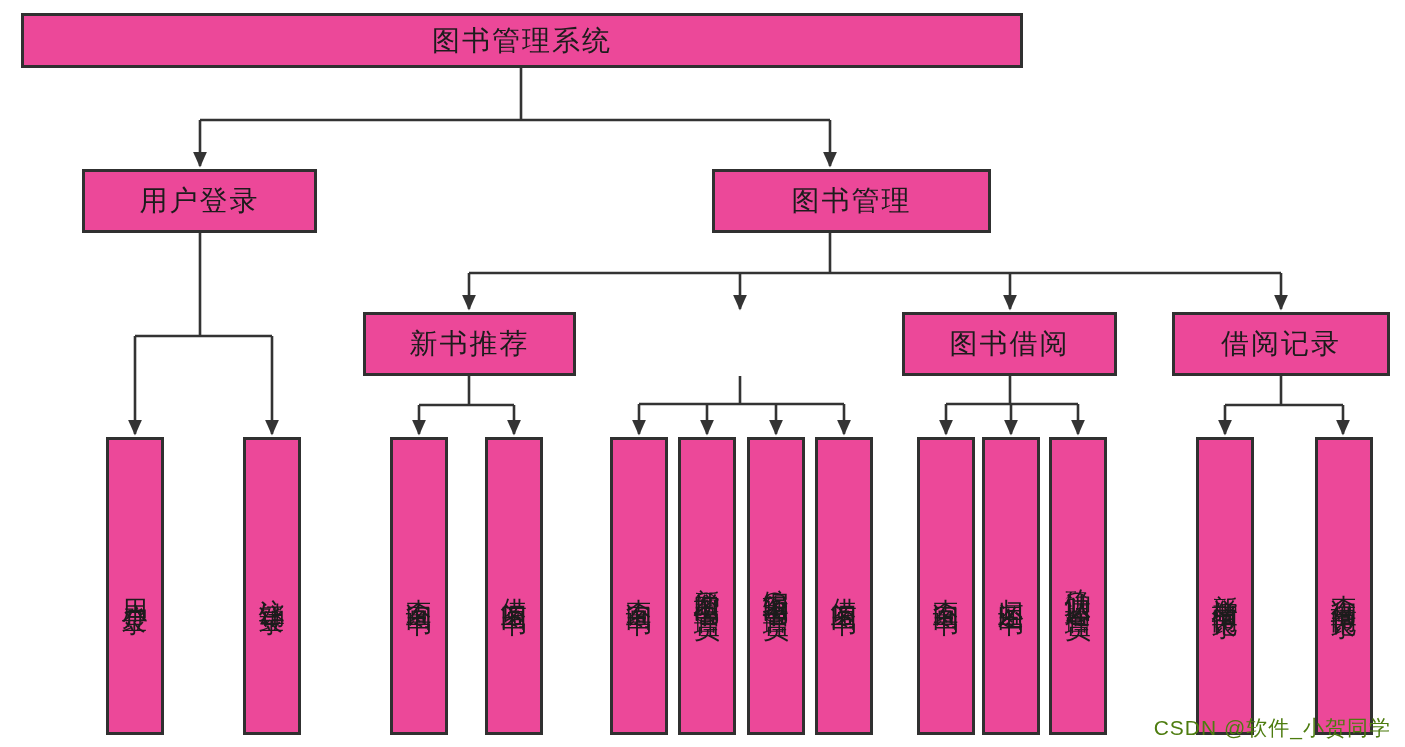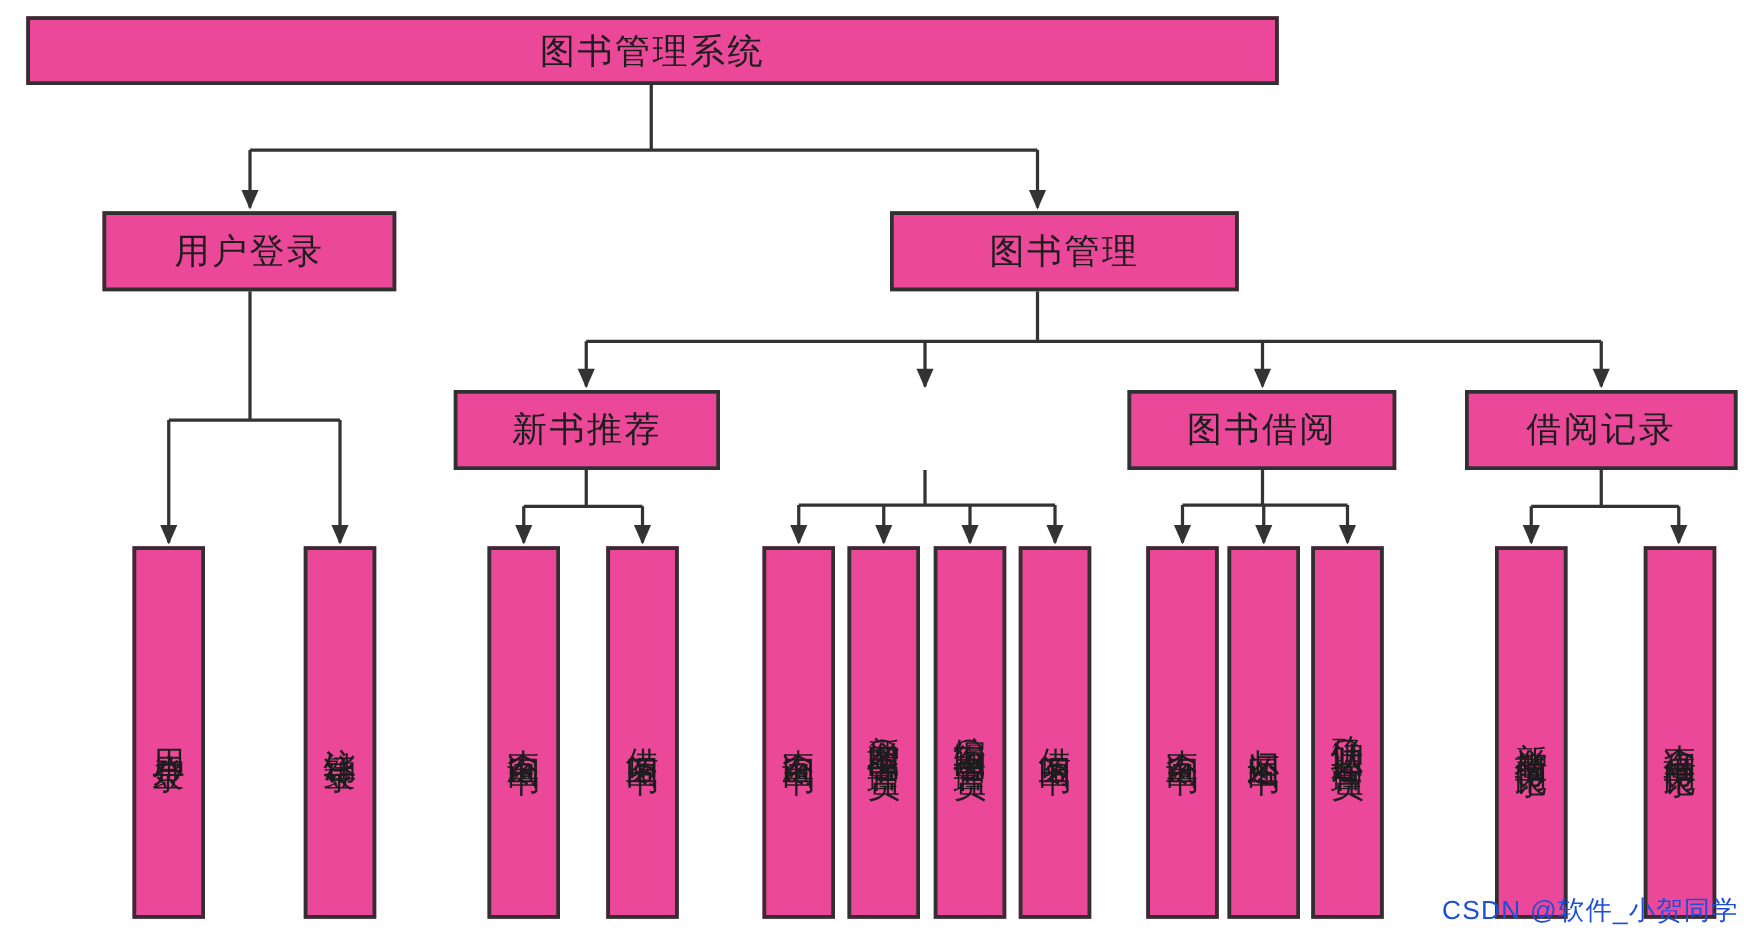--- a/index.html
+++ b/index.html
@@ -46,21 +46,21 @@
     font-size: 26px;
     letter-spacing: 4px;
     color: #1c1c1c;
     line-height: 1.1;
   }
   .watermark {
     position: absolute;
     right: 14px;
     bottom: 5px;
     font-size: 21px;
-    color: #1d4ed8;
+    color: #4d7c0f;
     letter-spacing: 1px;
     white-space: nowrap;
   }
 </style>
 </head>
 <body>
 
 <div class="canvas">
 
   <svg class="wires" width="1405" height="747" viewBox="0 0 1405 747">

